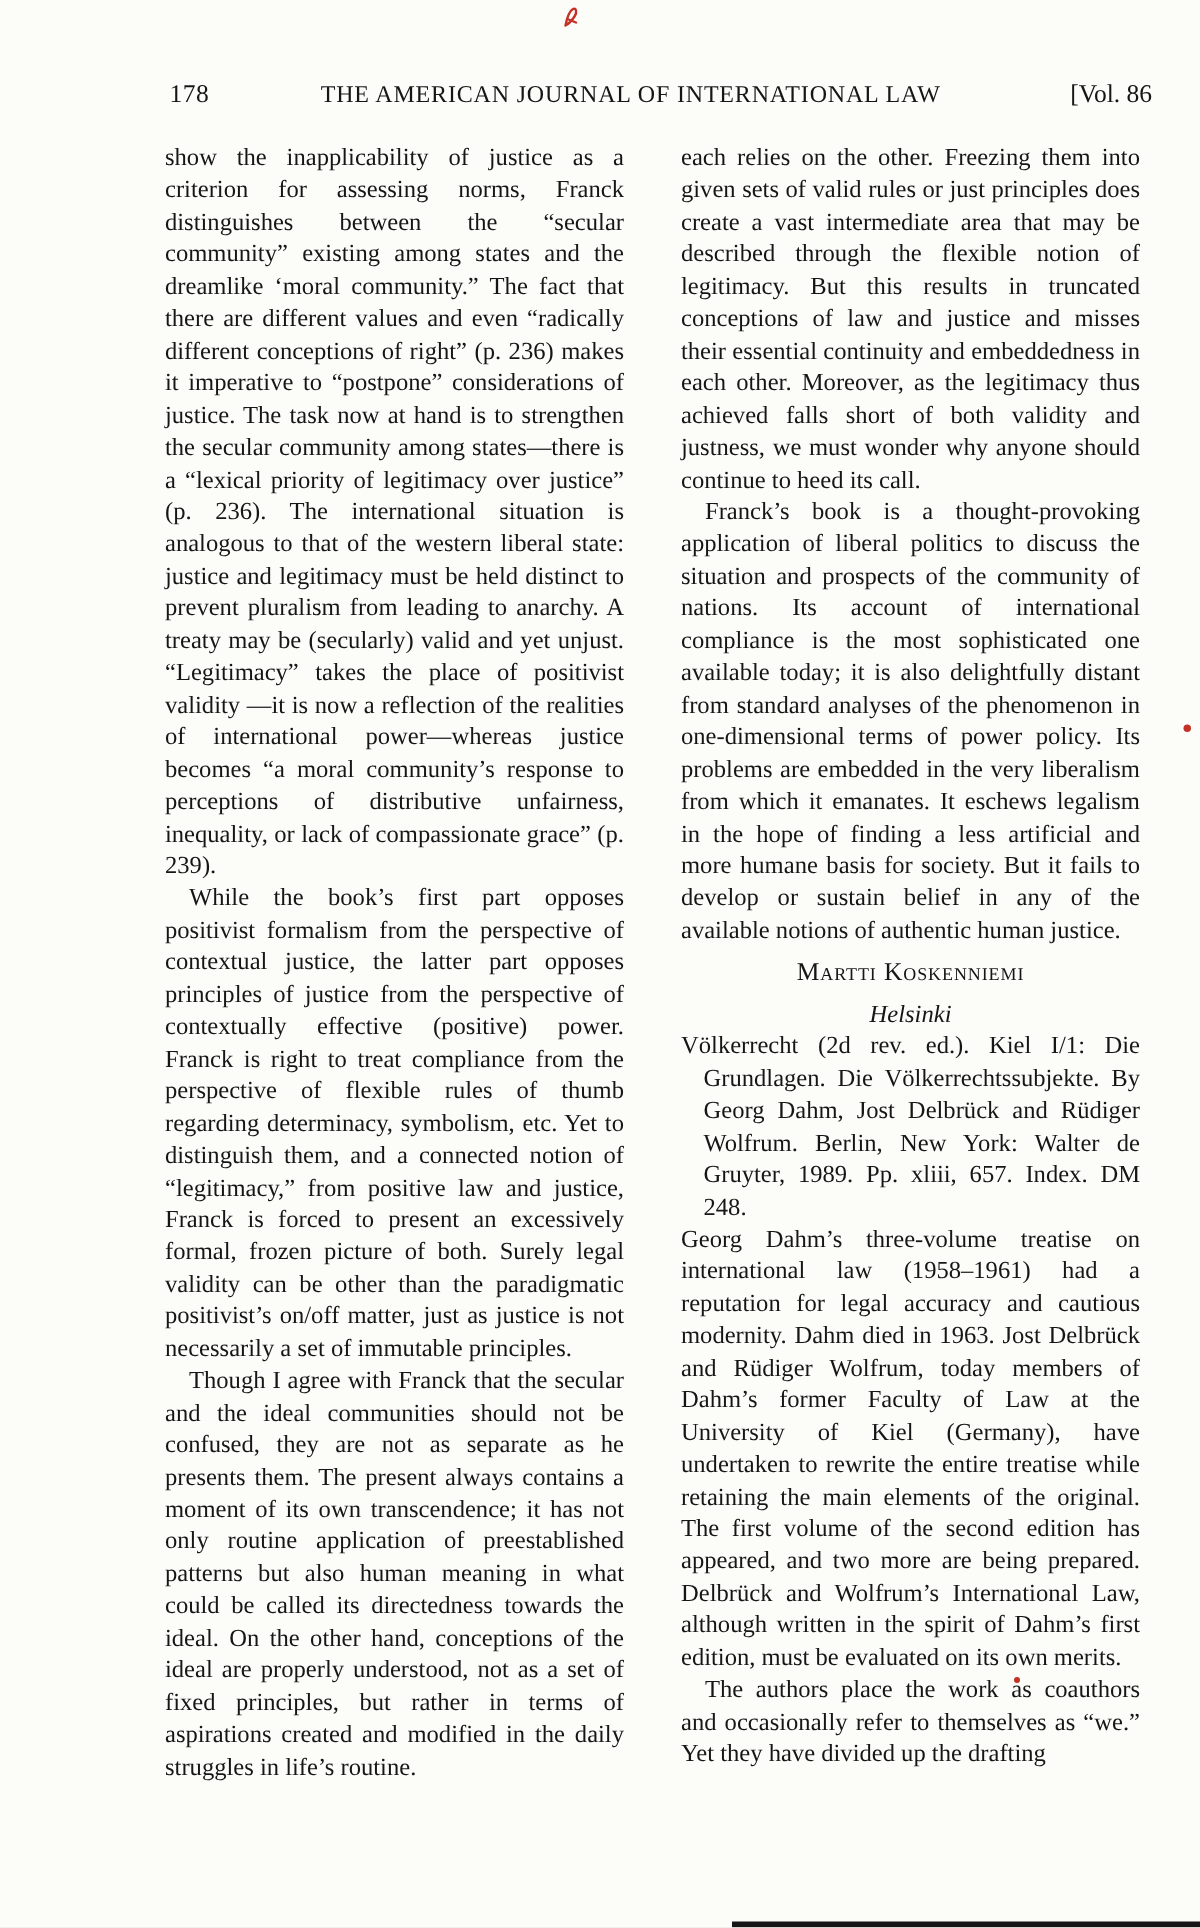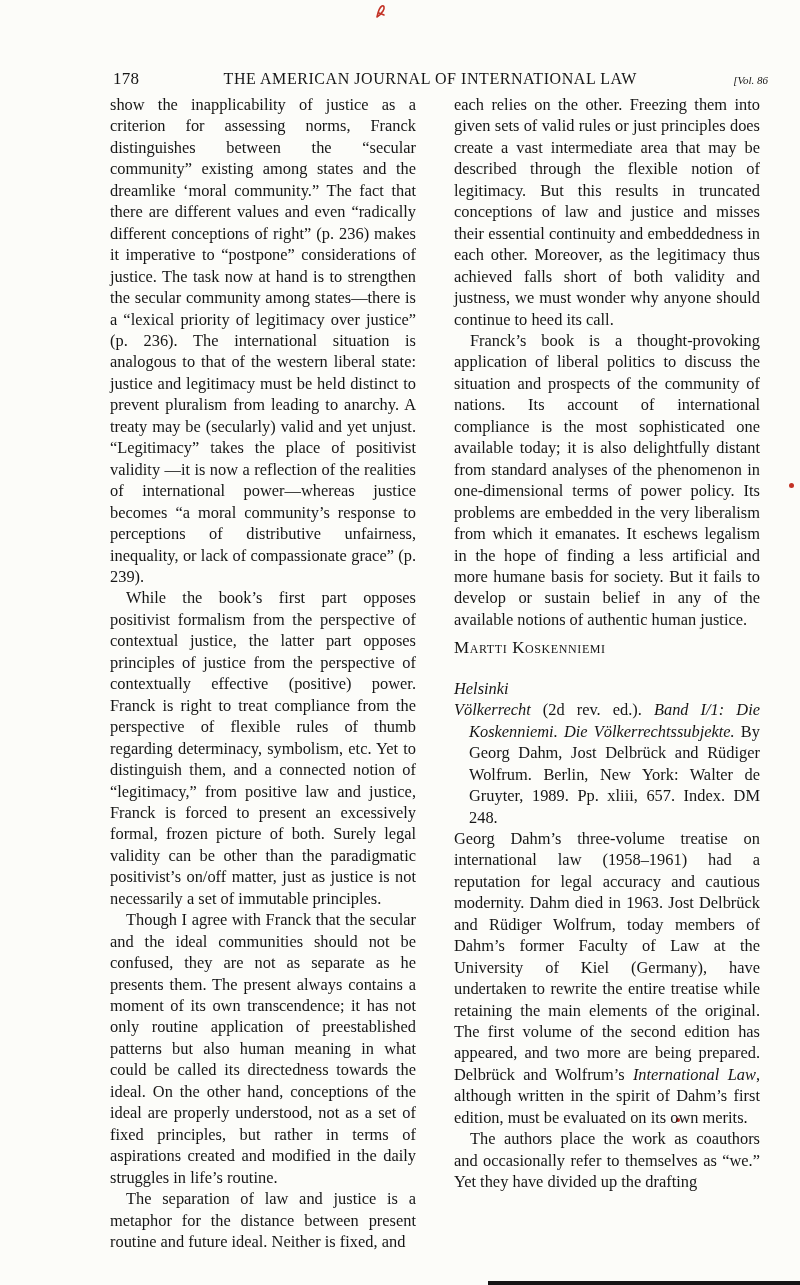--- a/index.html
+++ b/index.html
@@ -12,39 +12,38 @@
     width: 800px;
     height: 1285px;
     background: #fcfcf9;
     font-family: "Liberation Serif", serif;
     color: #161616;
     overflow: hidden;
   }
   
   .header {
     position: absolute;
-    top: 69px;
+    top: 53px;
     left: 113px;
     width: 655px;
     display: flex;
     align-items: baseline;
     justify-content: space-between;
   }
   .page-number {
     font-size: 17px;
     letter-spacing: 0.3px;
   }
   .journal-title {
     font-size: 16px;
     letter-spacing: 0.55px;
     transform: translateX(-6px);
   }
   .volume-label {
-    font-size: 11px;
-    font-style: italic;
+    font-size: 17px;
   }
   
   .columns {
     position: absolute;
     top: 94px;
     left: 110px;
     width: 655px;
     display: flex;
     gap: 38px;
   }
@@ -56,35 +55,34 @@
     hyphens: auto;
     -webkit-hyphens: auto;
   }
   .col p {
     margin: 0;
   }
   .indent {
     text-indent: 16px;
   }
   .ital {
-    font-style: italic;
   }
   
   .signature {
     margin-top: 7px;
-    text-align: left;
+    text-align: center;
   }
   .reviewer-name {
     font-variant: small-caps;
     letter-spacing: 0.6px;
     font-size: 17px;
   }
   .reviewer-location {
     font-style: italic;
-    margin-top: 19px;
+    margin-top: 6px;
     font-family: Liberation Serif, serif;
   }
   
   .citation {
     margin-top: 57px;
     padding-left: 15px;
     text-indent: -15px;
   }
   .review-body {
     margin-top: 22px;
@@ -133,33 +131,32 @@
     <span class="journal-title">THE AMERICAN JOURNAL OF INTERNATIONAL LAW</span>
     <span class="volume-label">[Vol. 86</span>
   </div>
 
   <div class="columns">
 
     <div class="col">
       <p>show the inapplicability of justice as a criterion for assessing norms, Franck distinguishes between the “secular community” existing among states and the dreamlike ‘moral community.” The fact that there are different values and even “radically different conceptions of right” (p. 236) makes it imperative to “postpone” considerations of justice. The task now at hand is to strengthen the secular community among states—there is a “lexical priority of legitimacy over justice” (p. 236). The international situation is analogous to that of the western liberal state: justice and legitimacy must be held distinct to prevent pluralism from leading to anarchy. A treaty may be (secularly) valid and yet unjust. “Legitimacy” takes the place of positivist validity —it is now a reflection of the realities of international power—whereas justice becomes “a moral community’s response to perceptions of distributive unfairness, inequality, or lack of compassionate grace” (p. 239).</p>
       <p class="indent">While the book’s first part opposes positivist formalism from the perspective of contextual justice, the latter part opposes principles of justice from the perspective of contextually effective (positive) power. Franck is right to treat compliance from the perspective of flexible rules of thumb regarding determinacy, symbolism, etc. Yet to distinguish them, and a connected notion of “legitimacy,” from positive law and justice, Franck is forced to present an excessively formal, frozen picture of both. Surely legal validity can be other than the paradigmatic positivist’s on/off matter, just as justice is not necessarily a set of immutable principles.</p>
       <p class="indent">Though I agree with Franck that the secular and the ideal communities should not be confused, they are not as separate as he presents them. The present always contains a moment of its own transcendence; it has not only routine application of preestablished patterns but also human meaning in what could be called its directedness towards the ideal. On the other hand, conceptions of the ideal are properly understood, not as a set of fixed principles, but rather in terms of aspirations created and modified in the daily struggles in life’s routine.</p>
-      <p class="indent">The separation of law and justice is a metaphor for the distance between present routine and future ideal. Neither is fixed, and</p>
     </div>
 
     <div class="col">
       <p>each relies on the other. Freezing them into given sets of valid rules or just principles does create a vast intermediate area that may be described through the flexible notion of legitimacy. But this results in truncated conceptions of law and justice and misses their essential continuity and embeddedness in each other. Moreover, as the legitimacy thus achieved falls short of both validity and justness, we must wonder why anyone should continue to heed its call.</p>
       <p class="indent">Franck’s book is a thought-provoking application of liberal politics to discuss the situation and prospects of the community of nations. Its account of international compliance is the most sophisticated one available today; it is also delightfully distant from standard analyses of the phenomenon in one-dimensional terms of power policy. Its problems are embedded in the very liberalism from which it emanates. It eschews legalism in the hope of finding a less artificial and more humane basis for society. But it fails to develop or sustain belief in any of the available notions of authentic human justice.</p>
 
       <div class="signature">
         <div class="reviewer-name">Martti Koskenniemi</div>
         <div class="reviewer-location">Helsinki</div>
       </div>
 
-      <p class="citation"><span class="ital">Völkerrecht</span><span> (2d rev. ed.). </span><span class="ital">Band I/1: Die Koskenniemi. Die Völkerrechtssubjekte.</span><span> By Georg Dahm, Jost Delbrück and Rüdiger Wolfrum. Berlin, New York: Walter de Gruyter, 1989. Pp. xliii, 657. Index. DM 248.</span></p>
+      <p class="citation"><span class="ital">Völkerrecht</span><span> (2d rev. ed.). </span><span class="ital">Kiel I/1: Die Grundlagen. Die Völkerrechtssubjekte.</span><span> By Georg Dahm, Jost Delbrück and Rüdiger Wolfrum. Berlin, New York: Walter de Gruyter, 1989. Pp. xliii, 657. Index. DM 248.</span></p>
 
       <p class="review-body"><span>Georg Dahm’s three-volume treatise on international law (1958–1961) had a reputation for legal accuracy and cautious modernity. Dahm died in 1963. Jost Delbrück and Rüdiger Wolfrum, today members of Dahm’s former Faculty of Law at the University of Kiel (Germany), have undertaken to rewrite the entire treatise while retaining the main elements of the original. The first volume of the second edition has appeared, and two more are being prepared. Delbrück and Wolfrum’s </span><span class="ital">International Law</span><span>, although written in the spirit of Dahm’s first edition, must be evaluated on its own merits.</span></p>
 
       <p class="indent">The authors place the work as coauthors and occasionally refer to themselves as “we.” Yet they have divided up the drafting</p>
     </div>
 
   </div>
 
   <div class="scan-edge-bar"></div>
 

